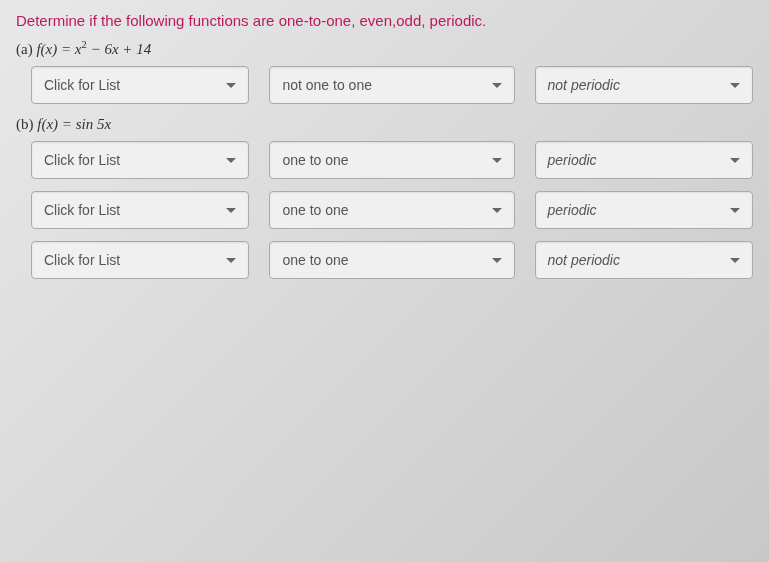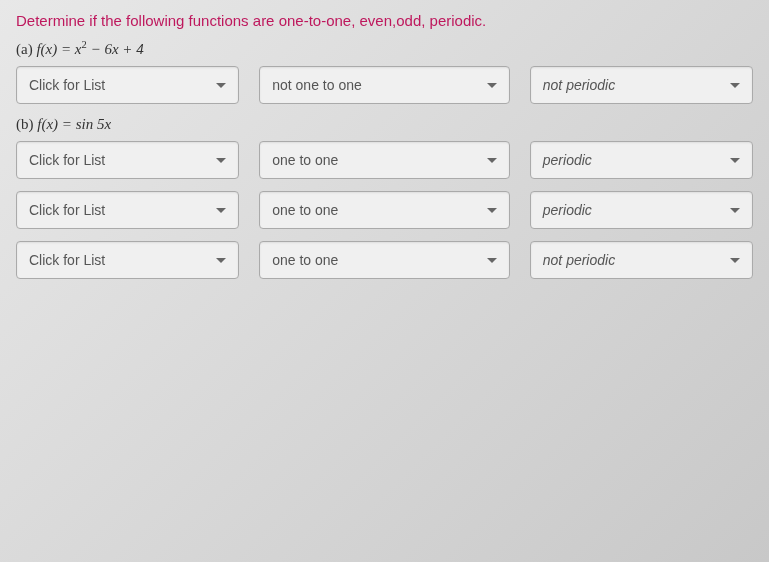--- a/index.html
+++ b/index.html
@@ -29,20 +29,21 @@
       margin-bottom: 8px;
       font-family: 'Times New Roman', serif;
     }
     .problem-label .math {
       font-style: italic;
       margin-top: 38px;
     }
     .dropdown-row {
       display: flex;
       gap: 20px;
+      margin-left: 15px;
     }
     .dropdown {
       display: flex;
       align-items: center;
       justify-content: space-between;
       background: #f0f0f0;
       border: 1px solid #aaa;
       border-radius: 4px;
       padding: 8px 12px;
       height: 38px;
@@ -74,21 +75,21 @@
       vertical-align: super;
     }
   </style>
 </head>
 <body>
 
 <div class="instruction">Determine if the following functions are one-to-one, even,odd, periodic.</div>
 
 <div class="problem">
   <div class="problem-label">
-    <span>(a) </span><span class="math">f(x) = x</span><sup>2</sup><span class="math"> − 6x + 4</span>
+    <span>(a) </span><span class="math">f(x) = x</span><sup>2</sup><span class="math"> − 6x + 14</span>
   </div>
   <div class="dropdown-row">
     <div class="dropdown col1">
       <span>Click for List</span>
       <span class="caret"></span>
     </div>
     <div class="dropdown col2">
       <span>not one to one</span>
       <span class="caret"></span>
     </div>

